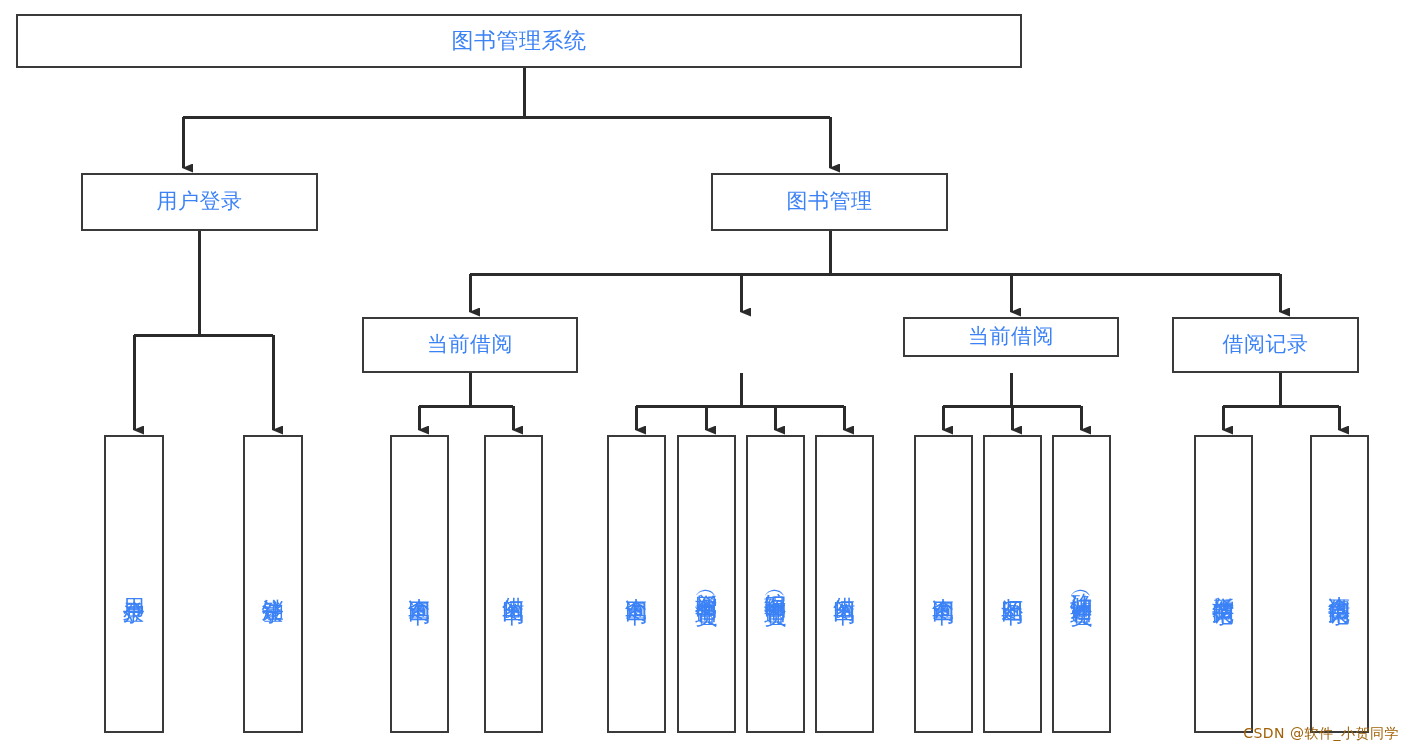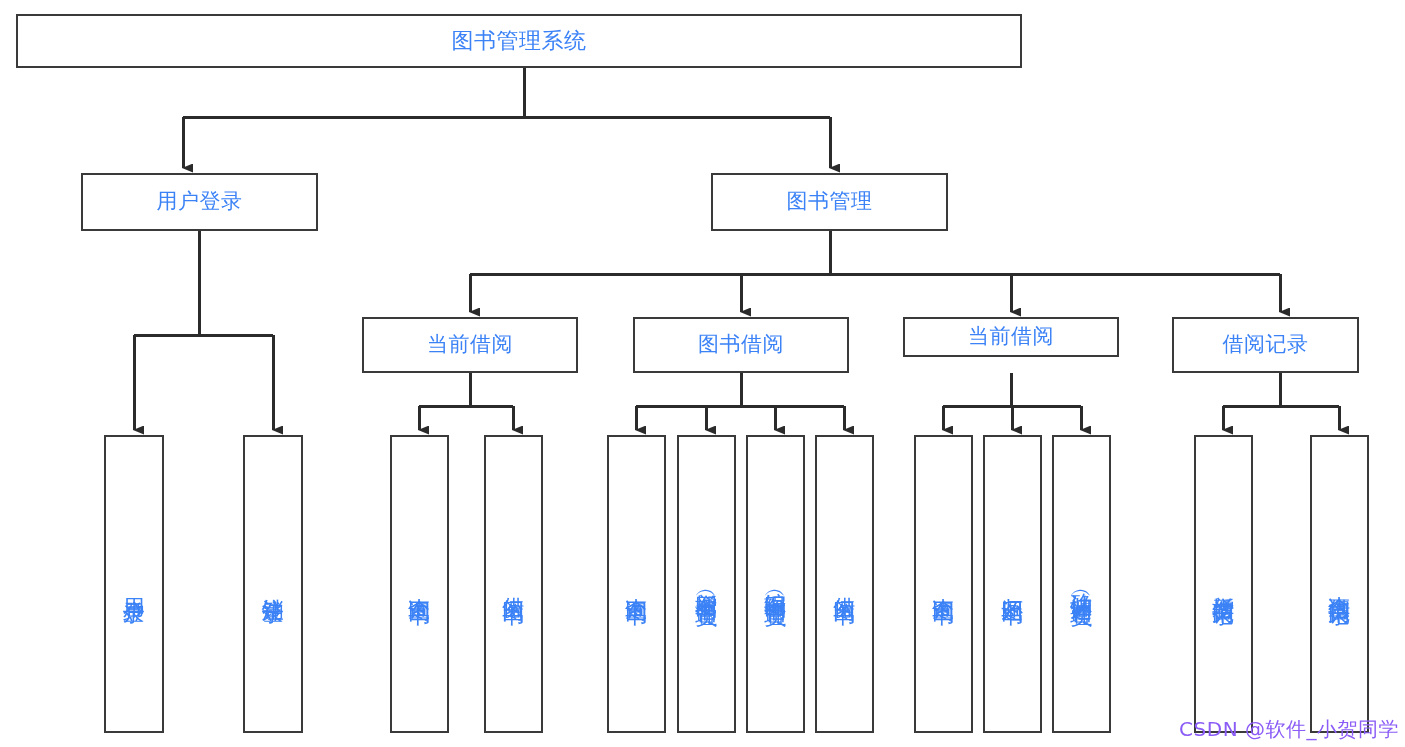--- a/index.html
+++ b/index.html
@@ -53,22 +53,22 @@
     writing-mode: vertical-rl;
     text-orientation: upright;
   }
   .node.root {
     font-size: 22px;
   }
   #watermark {
     position: absolute;
     right: 6px;
     bottom: 4px;
-    font-size: 20px;
-    color: #8b5cf6;
+    font-size: 14px;
+    color: #a16207;
     letter-spacing: 0.5px;
     white-space: nowrap;
     font-family: "DejaVu Sans", "Liberation Sans", sans-serif;
   }
 </style>
 </head>
 <body>
 
 <div id="canvas">
 
@@ -130,23 +130,20 @@
   <div class="node horiz" style="left: 81px; top: 173px; width: 237px; height: 58px;">
     <span class="nlabel">用户登录</span>
   </div>
   <div class="node horiz" style="left: 711px; top: 173px; width: 237px; height: 58px;">
     <span class="nlabel">图书管理</span>
   </div>
 
   <div class="node horiz" style="left: 362px; top: 317px; width: 216px; height: 56px;">
     <span class="nlabel">当前借阅</span>
   </div>
-  <div class="node horiz" style="left: 633px; top: 317px; width: 216px; height: 56px;">
-    <span class="nlabel">图书借阅</span>
-  </div>
   <div class="node horiz" style="left: 903px; top: 317px; width: 216px; height: 40px;">
     <span class="nlabel">当前借阅</span>
   </div>
   <div class="node horiz" style="left: 1172px; top: 317px; width: 187px; height: 56px;">
     <span class="nlabel">借阅记录</span>
   </div>
 
   <div class="node vert" style="left: 104px; top: 435px; width: 60px; height: 298px;">
     <span class="nlabel">用户登录</span>
   </div>

